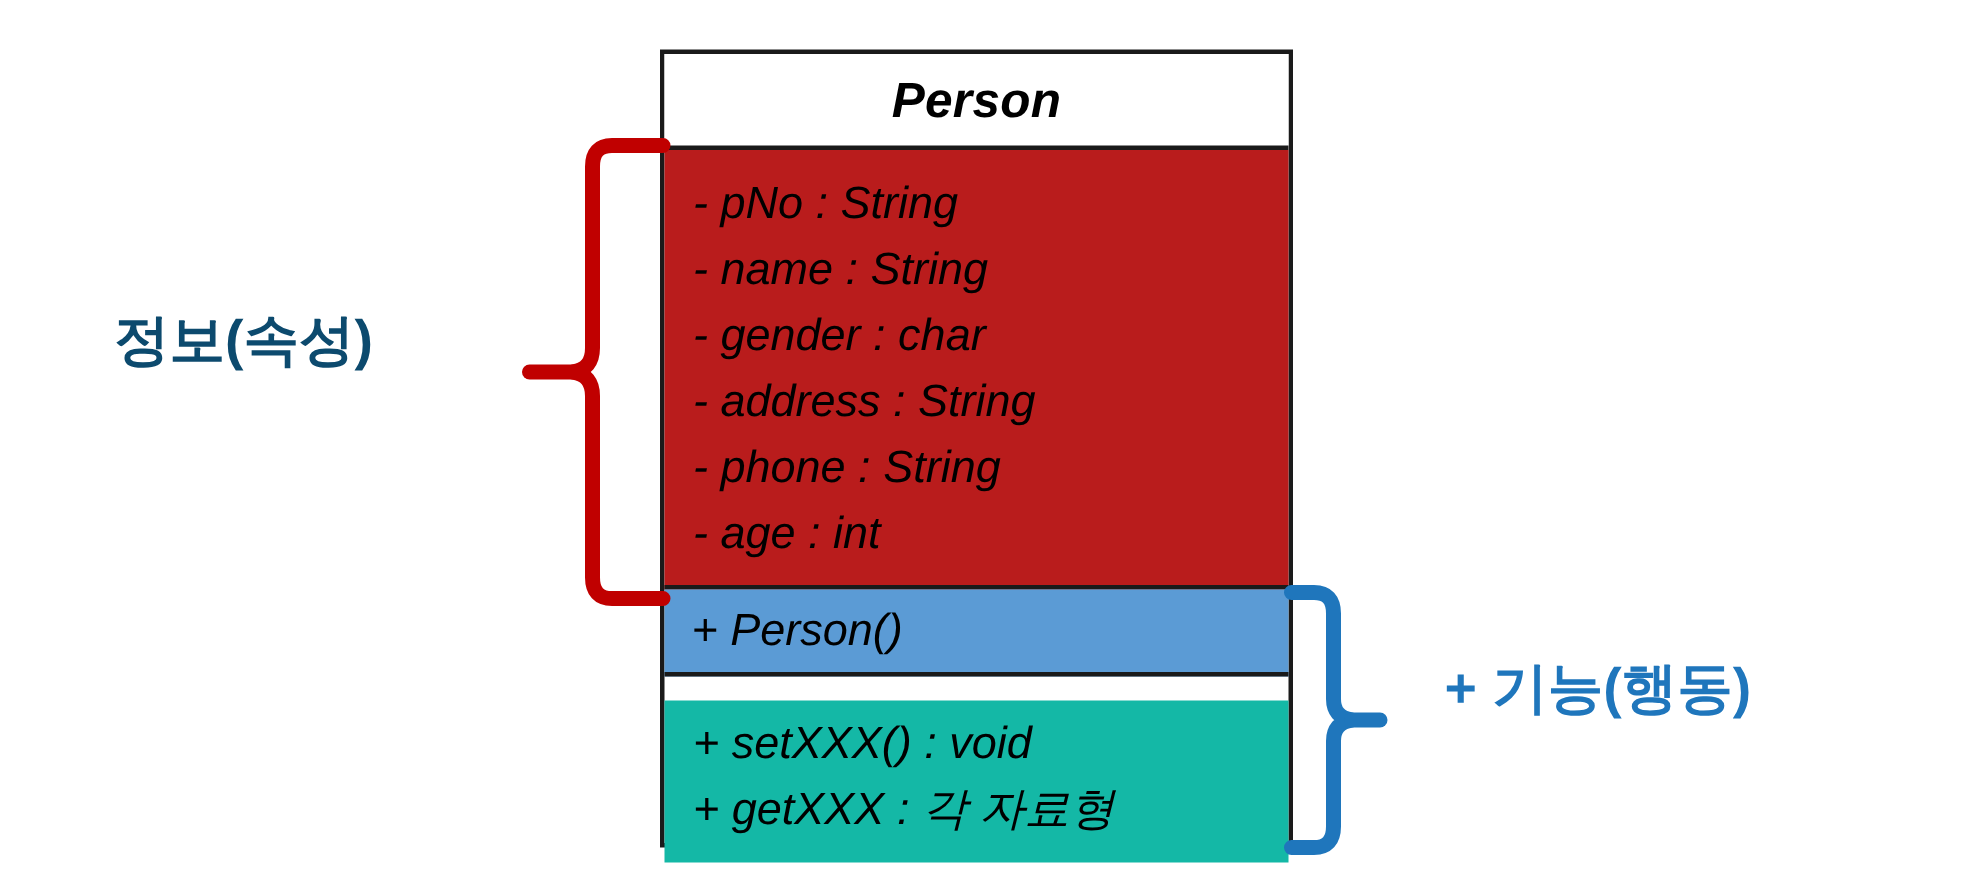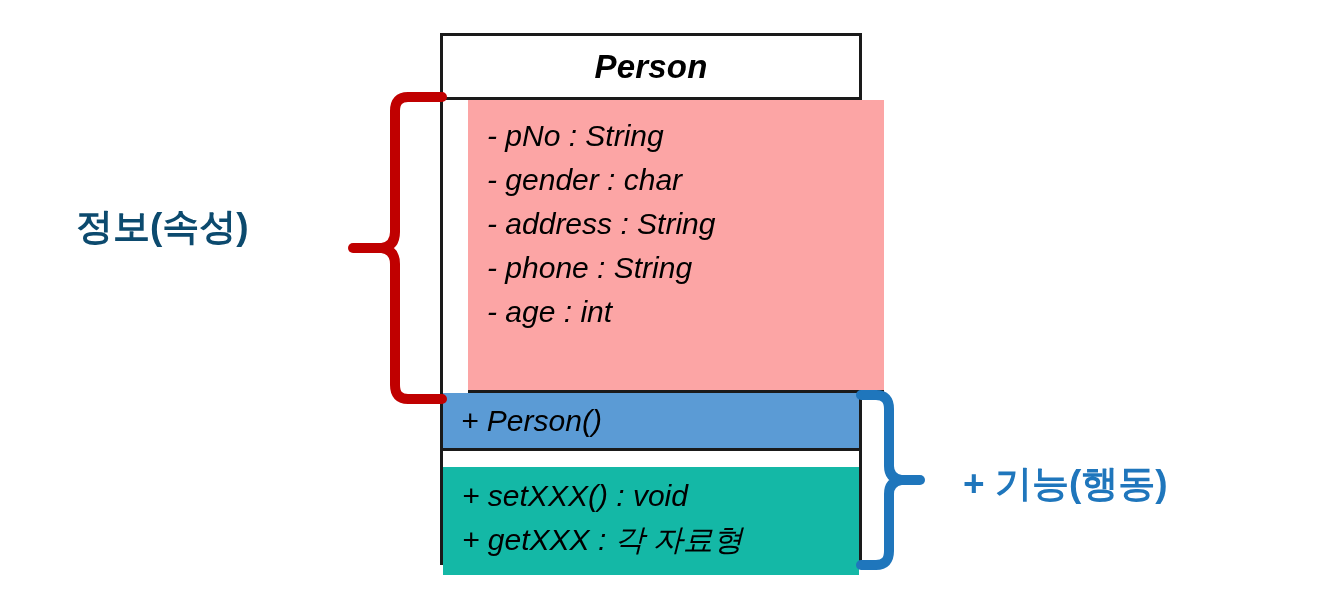--- a/index.html
+++ b/index.html
@@ -47,23 +47,22 @@
     font-size: 33px;
     font-weight: bold;
     color: #000000;
     letter-spacing: 0.2px;
   }
 
   
   #attributes-compartment {
     height: 293px;
     border-bottom: 3px solid #1a1a1a;
-    background: #fca5a5;
+    background: #b91c1c;
     padding: 14px 0 0 19px;
-    margin-left: 25px;
   }
   .attribute-row {
     font-size: 30px;
     color: #000000;
     line-height: 44px;
     white-space: nowrap;
   }
 
   
   #constructor-compartment {
@@ -104,35 +103,36 @@
     font-weight: bold;
     white-space: nowrap;
   }
   #attributes-label {
     left: 76px;
     top: 202px;
     color: #0c4a6e;
   }
   #methods-label {
     left: 963px;
-    top: 459px;
+    top: 434px;
     color: #1F76BC;
   }
 </style>
 </head>
 <body>
 
 <div id="class-box">
 
   <div class="compartment" id="class-title">
     <span class="title-text">Person</span>
   </div>
 
   <div class="compartment" id="attributes-compartment">
     <div class="attribute-row">- pNo : String</div>
+    <div class="attribute-row">- name : String</div>
     <div class="attribute-row">- gender : char</div>
     <div class="attribute-row">- address : String</div>
     <div class="attribute-row">- phone : String</div>
     <div class="attribute-row">- age : int</div>
   </div>
 
   <div class="compartment" id="constructor-compartment">
     <div class="method-row">+ Person()</div>
   </div>
 

